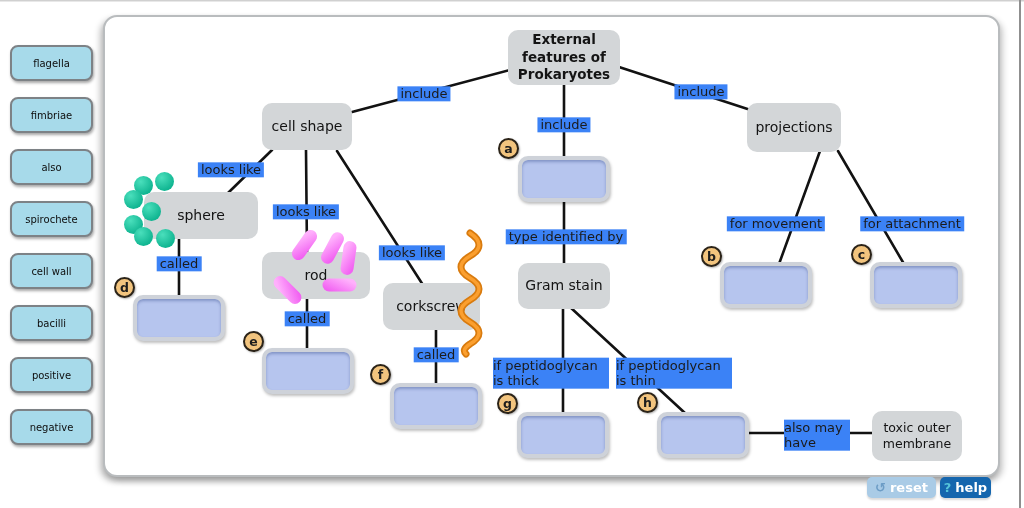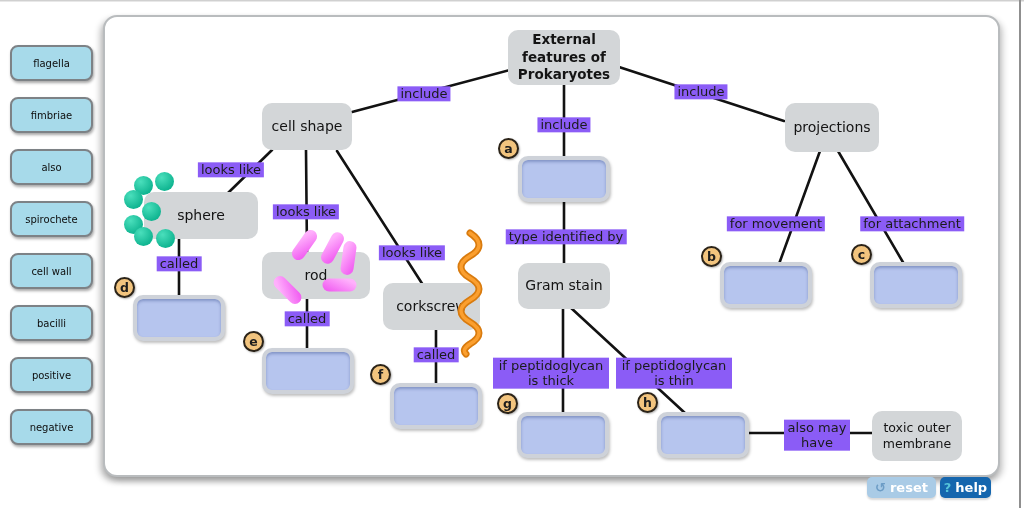--- a/index.html
+++ b/index.html
@@ -40,23 +40,23 @@
            background:#b6c5ee; border:4px solid #ced2d9; border-radius:10px;
            box-shadow:1px 2px 3px rgba(0,0,0,0.25), inset 0 2px 3px rgba(70,90,150,0.45);
            z-index:2; cursor:pointer; }
 
   .badge { position:absolute; width:21px; height:21px; background:#f2c47e;
            border:2px solid #2b2318; border-radius:50%;
            display:flex; align-items:center; justify-content:center;
            font-weight:bold; font-size:12.5px; color:#1d1d1d; z-index:5;
            box-shadow:1px 1px 2px rgba(0,0,0,0.3); }
 
-  .elabel { position:absolute; transform:translate(-50%,-50%); background:#8b5cf6;
+  .elabel { position:absolute; transform:translate(-50%,-50%); background:#3b82f6;
             padding:0 3px; font-size:13px; color:#1b1b1b; white-space:nowrap;
-            text-align:center; line-height:1.18; z-index:4; }
+            line-height:1.18; z-index:4; }
   .elabel.w2 { white-space:normal; width:116px; padding:0; }
   .elabel.w3 { white-space:normal; width:66px; padding:0;margin-left:12px; }
 
   
   .deco { position:absolute; z-index:3; pointer-events:none; }
   .coccus { position:absolute; width:19px; height:19px; border-radius:50%;
             background:radial-gradient(circle at 35% 30%, #4adfbc, #10b591 72%); }
   .rodcap { position:absolute; width:13px; height:34px; border-radius:7px;
             background:linear-gradient(115deg,#ffb0fc 20%,#f263f2 85%); }
 
@@ -108,21 +108,21 @@
     <line x1="820" y1="151" x2="779" y2="264"></line>
     <line x1="838" y1="151" x2="904" y2="264"></line>
   </svg>
 
   <div class="gnode root" style="left:508px;top:30px;width:112px;height:55px">External features of Prokaryotes</div>
   <div class="gnode" style="left:262px;top:103px;width:90px;height:47px">cell shape</div>
   <div class="gnode" style="left:144px;top:192px;width:114px;height:47px">sphere</div>
   <div class="gnode" style="left:262px;top:252px;width:108px;height:47px">rod</div>
   <div class="gnode" style="left:383px;top:283px;width:97px;height:47px">corkscrew</div>
   <div class="gnode" style="left:518px;top:263px;width:92px;height:46px">Gram stain</div>
-  <div class="gnode" style="left:785px;top:103px;width:94px;height:49px">projections</div>
+  <div class="gnode" style="left:747px;top:103px;width:94px;height:49px">projections</div>
   <div class="gnode small" style="left:872px;top:411px;width:90px;height:50px">toxic outer membrane</div>
 
   <div class="dzone" style="left:518px;top:156px"></div>
   <div class="dzone" style="left:720px;top:262px"></div>
   <div class="dzone" style="left:870px;top:262px"></div>
   <div class="dzone" style="left:133px;top:295px"></div>
   <div class="dzone" style="left:262px;top:348px"></div>
   <div class="dzone" style="left:390px;top:383px"></div>
   <div class="dzone" style="left:517px;top:412px"></div>
   <div class="dzone" style="left:657px;top:412px"></div>

